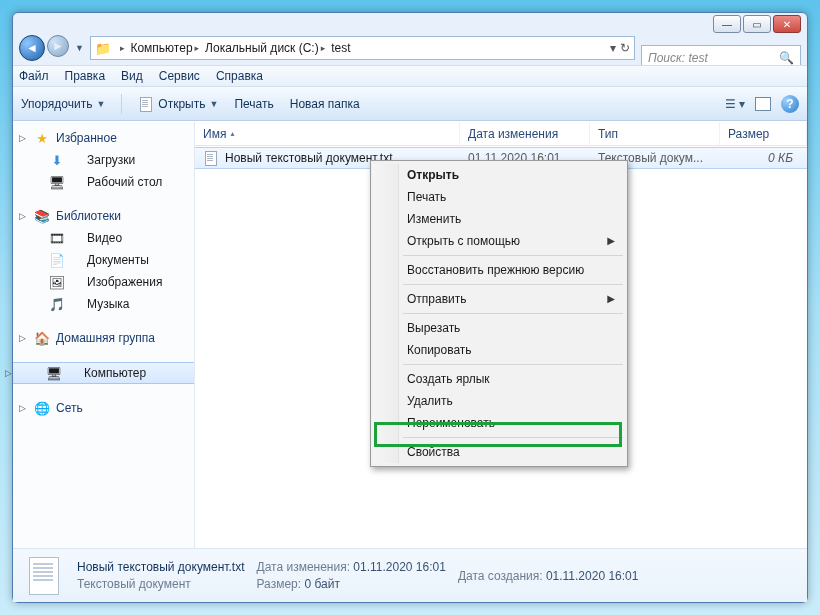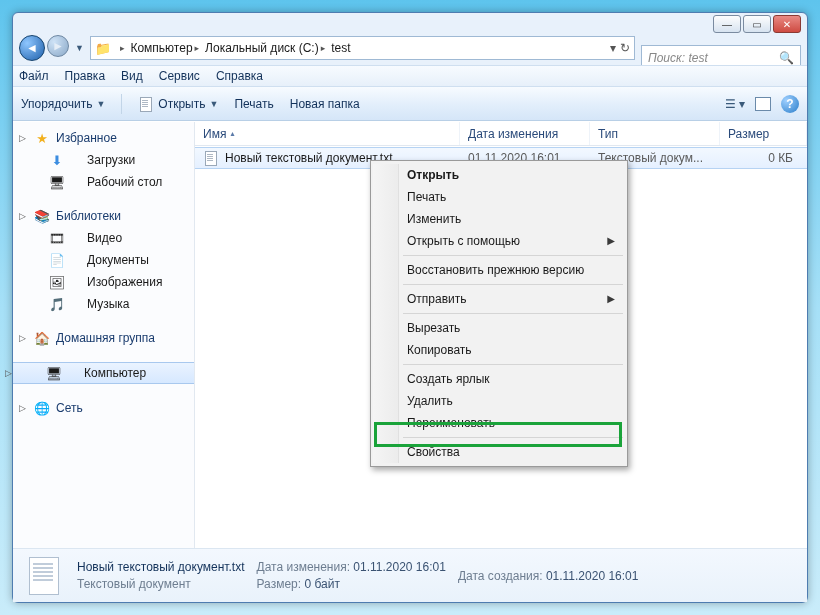--- a/index.html
+++ b/index.html
@@ -138,21 +138,21 @@
   .row {
     height: 22px; display: flex; align-items: center;
     background: linear-gradient(to bottom, #f2f8ff, #e5f0ff);
     border: 1px solid #b6d3f3; border-left:none; border-right:none;
     margin-top: 1px;
   }
   .cell { padding: 0 8px; display:flex; align-items:center; gap:6px; overflow:hidden; text-overflow:ellipsis; white-space:nowrap;}
   .cell.name { width: 265px; }
   .cell.date { width: 130px; color:#5a5a5a; }
   .cell.type { width: 130px; color:#5a5a5a; }
-  .cell.size { flex:1; padding-right:14px; color:#5a5a5a; justify-content:flex-end;}
+  .cell.size { flex:1; padding-right:14px; color:#5a5a5a; justify-content:flex-end;font-style:italic;}
 
   .ctx-menu {
     position: absolute;
     left: 370px; top: 160px;
     width: 258px;
     background: #f2f2f2;
     border: 1px solid #9a9a9a;
     box-shadow: 2px 3px 6px rgba(0,0,0,0.35);
     padding: 3px 2px;
   }

